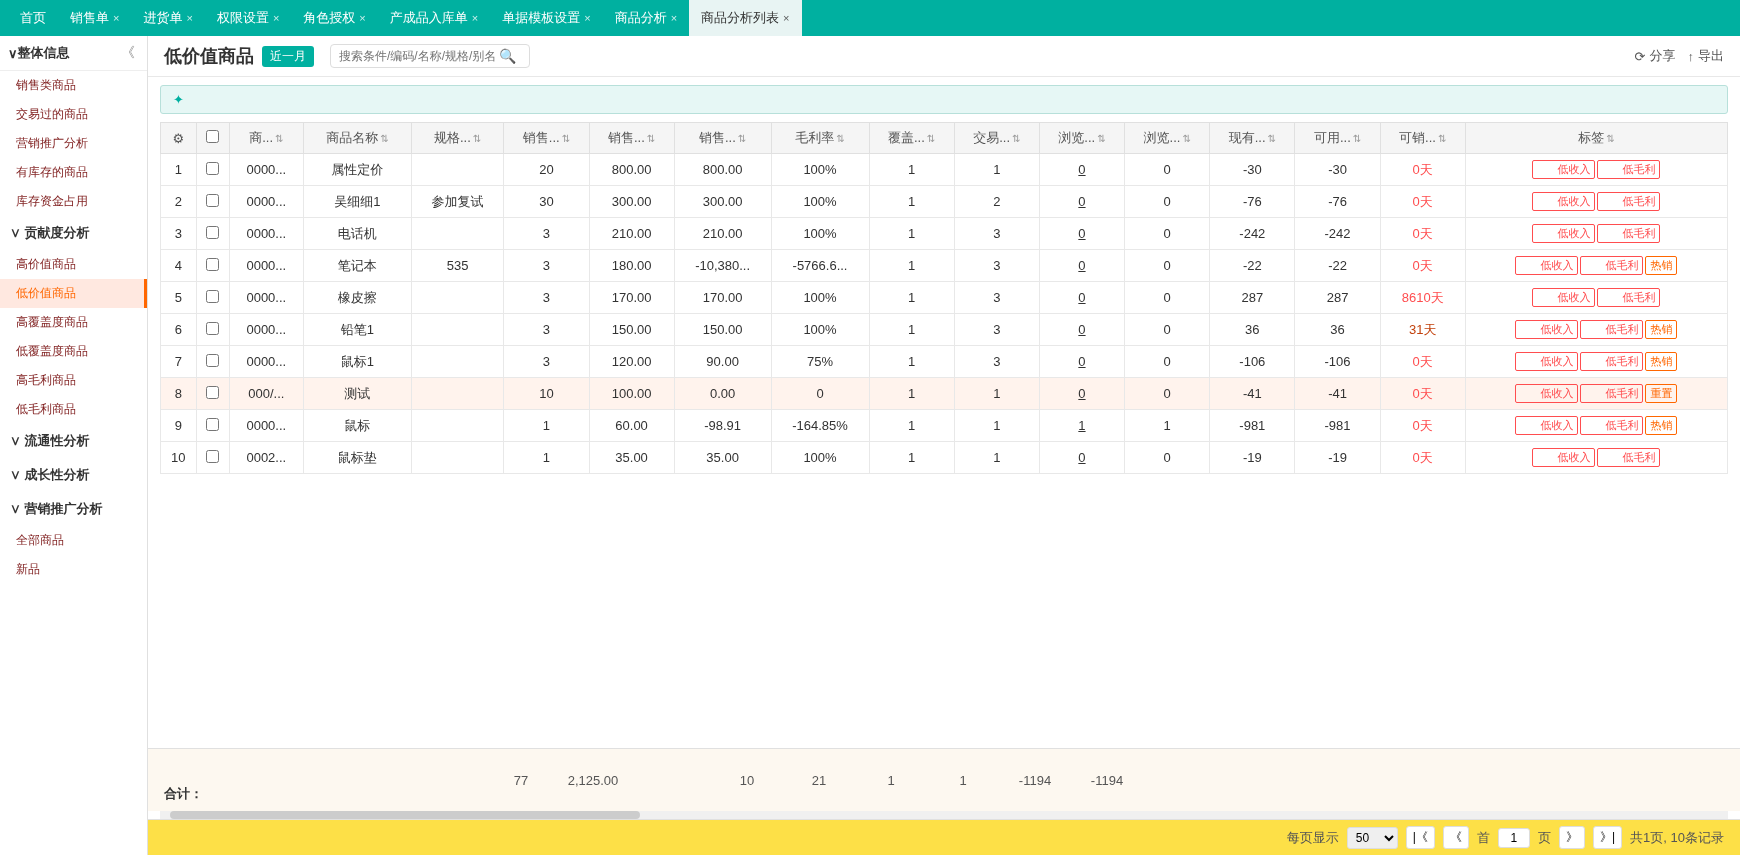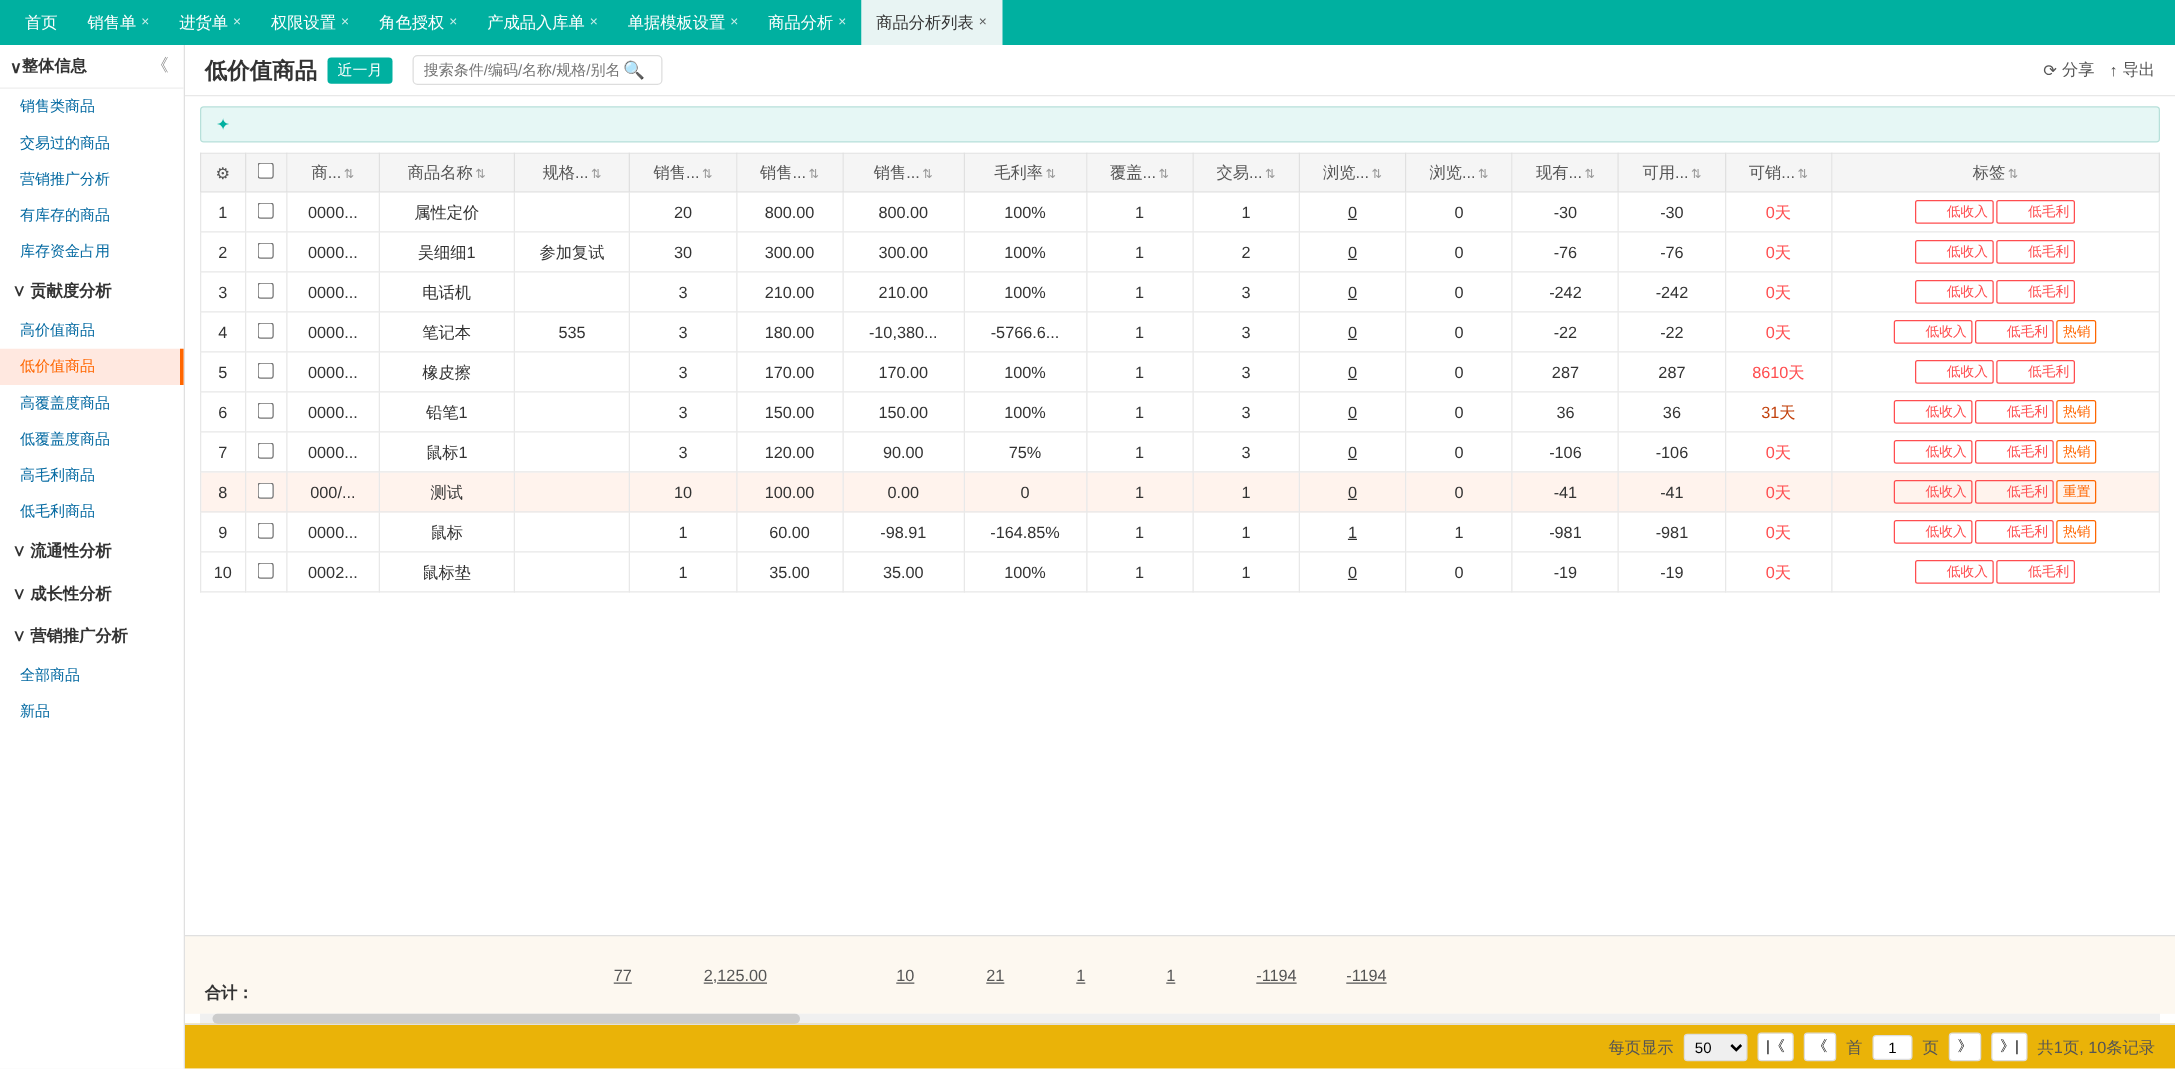--- a/index.html
+++ b/index.html
@@ -50,21 +50,21 @@
       display: flex;
       align-items: center;
       padding: 8px 10px;
       color: #333;
       font-size: 13px;
       cursor: pointer;
       font-weight: bold;
     }
     .sidebar-item {
       padding: 6px 14px 6px 16px;
-      color: #0369a1;
+      color: #7f1d1d;
       cursor: pointer;
       font-size: 12px;
     }
     .sidebar-item.active { background: #ffe8e0; color: #ff6600; border-right: 3px solid #ff6600; }
 
     
     .content-area {
       flex: 1;
       display: flex;
       flex-direction: column;
@@ -191,30 +191,30 @@
       border-top: 1px solid #e0e0e0;
       padding: 8px 16px;
       display: flex;
       align-items: center;
       background: #fdf8f0;
       font-size: 12px;
       color: #555;
       gap: 12px;
     }
     .footer-bar .total-label { font-weight: bold; color: #333; margin-top: 28px; }
-    .footer-cell { min-width: 60px; text-align: left; text-decoration: underline; }
+    .footer-cell { min-width: 60px; text-align: center; }
 
     
     .pagination-bar {
       display: flex;
       align-items: center;
       justify-content: flex-end;
       padding: 6px 16px;
       border-top: 1px solid #e0e0e0;
-      background: #eab308;
+      background: #fde047;
       font-size: 12px;
       color: #555;
       gap: 8px;
     }
     .per-page-select {
       border: 1px solid #ddd;
       border-radius: 3px;
       padding: 2px 4px;
       font-size: 12px;
     }

